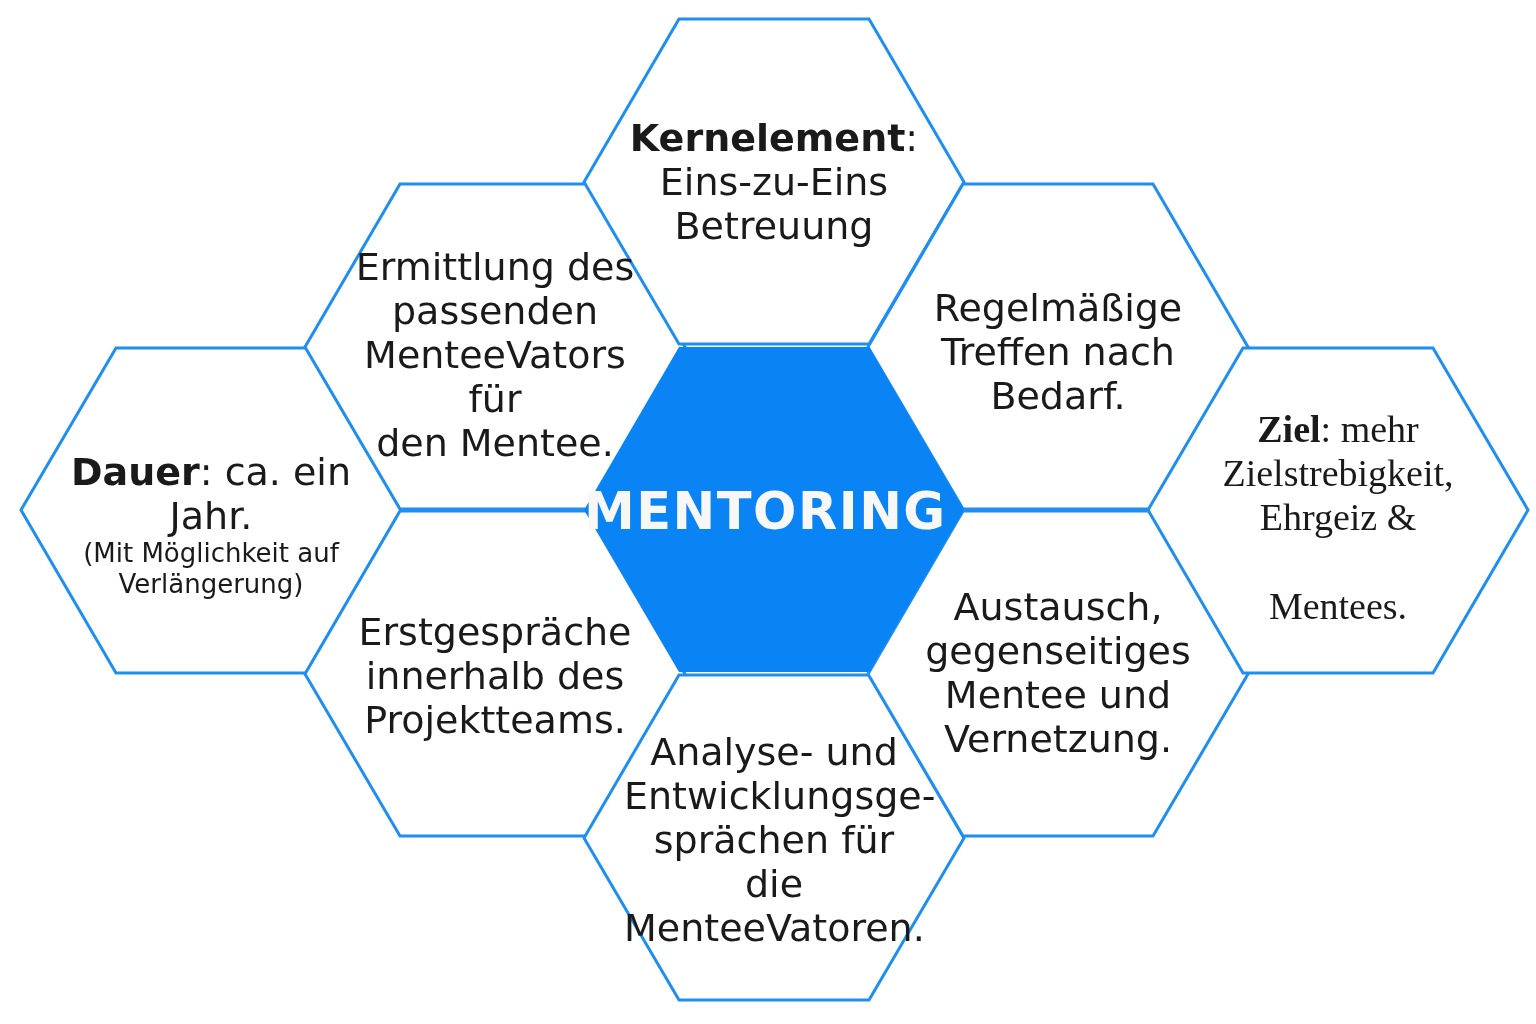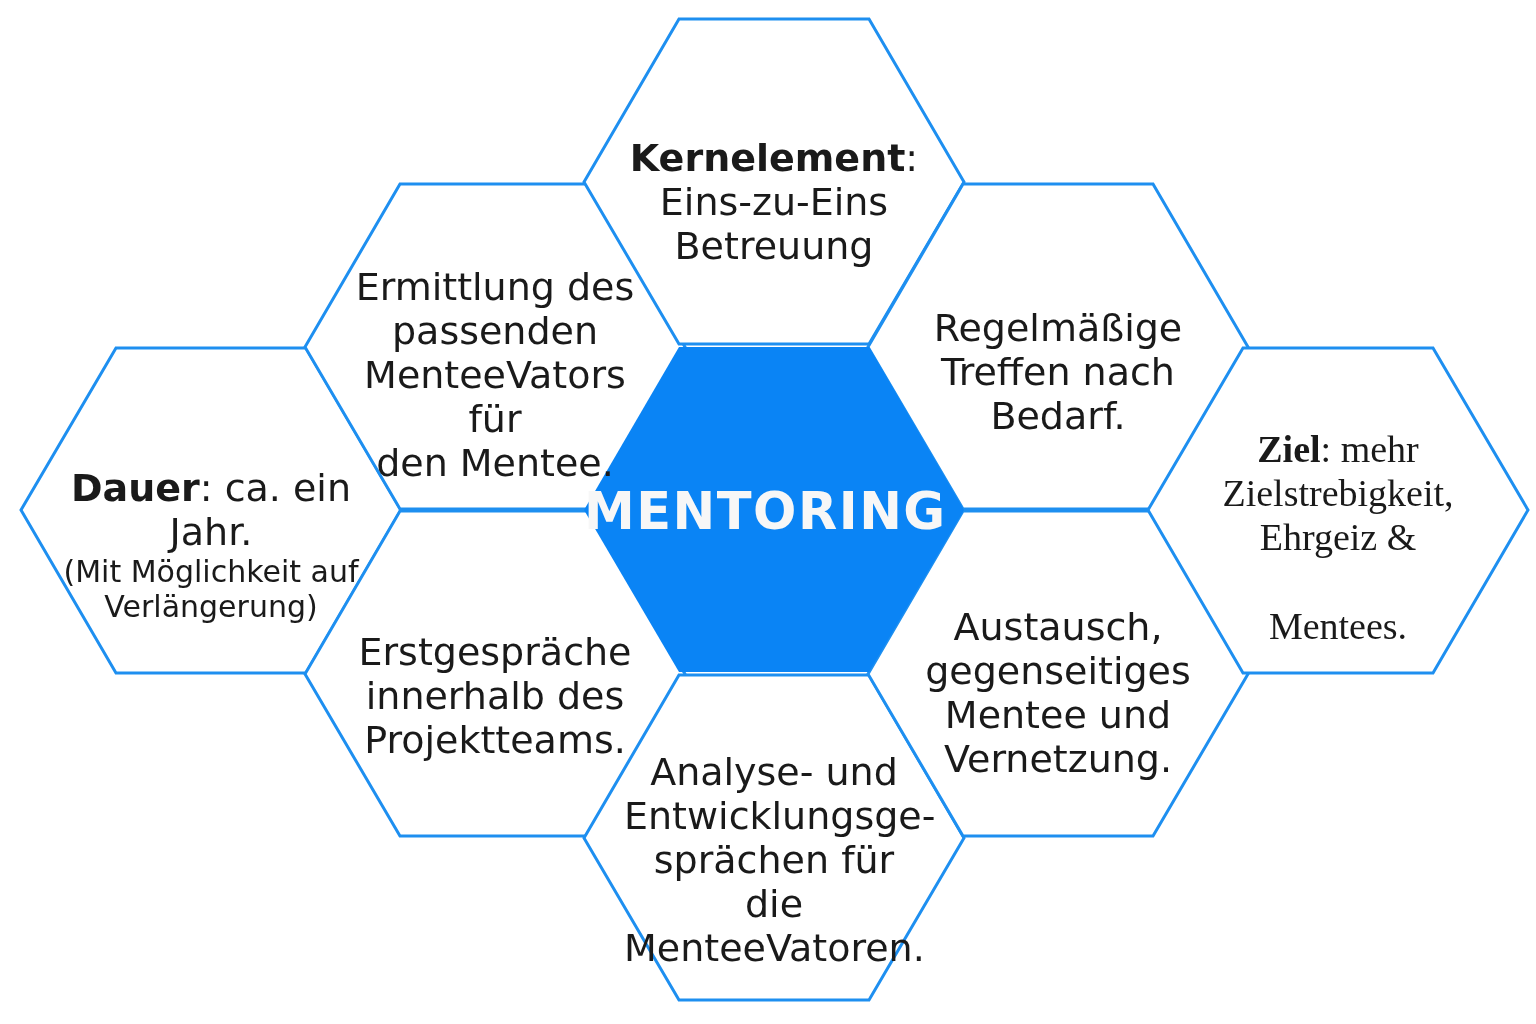--- a/index.html
+++ b/index.html
@@ -42,31 +42,30 @@
     display: flex;
     align-items: center;
     justify-content: center;
     text-align: center;
     color: #1a1a1a;
     line-height: 1.16;
     font-size: 38px;
     font-weight: 400;
     width: 300px;
     pointer-events: none;
-    margin-top: 20px;
   }
   .cell-label .t {
     display: block;
     width: 100%;
   }
   .cell-label b {
     font-weight: 700;
   }
   .cell-label .small {
-    font-size: 30px;
+    font-size: 26px;
     display: block;
     line-height: 1.18;
   }
   .center-label {
     position: absolute;
     display: flex;
     align-items: center;
     justify-content: flex-start;
     color: #f7f7f7;
     font-weight: 700;

